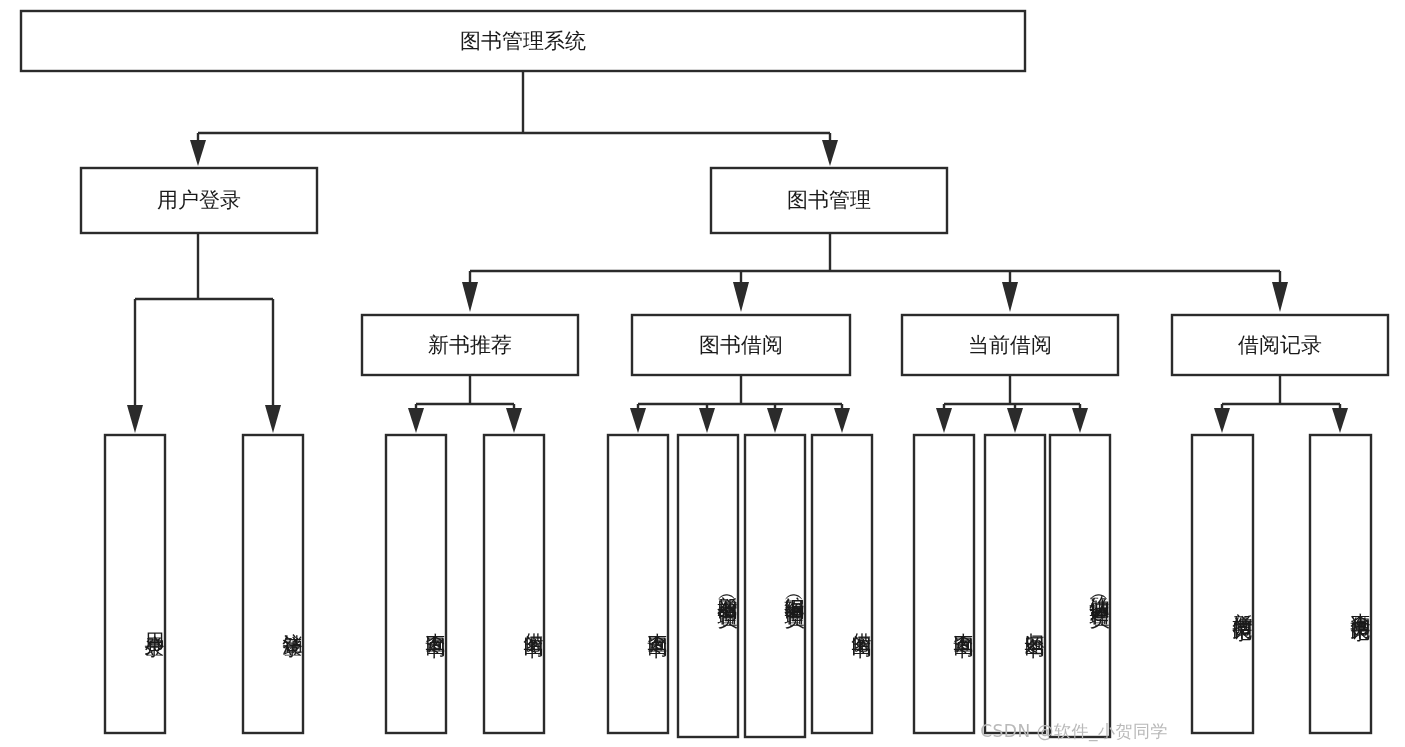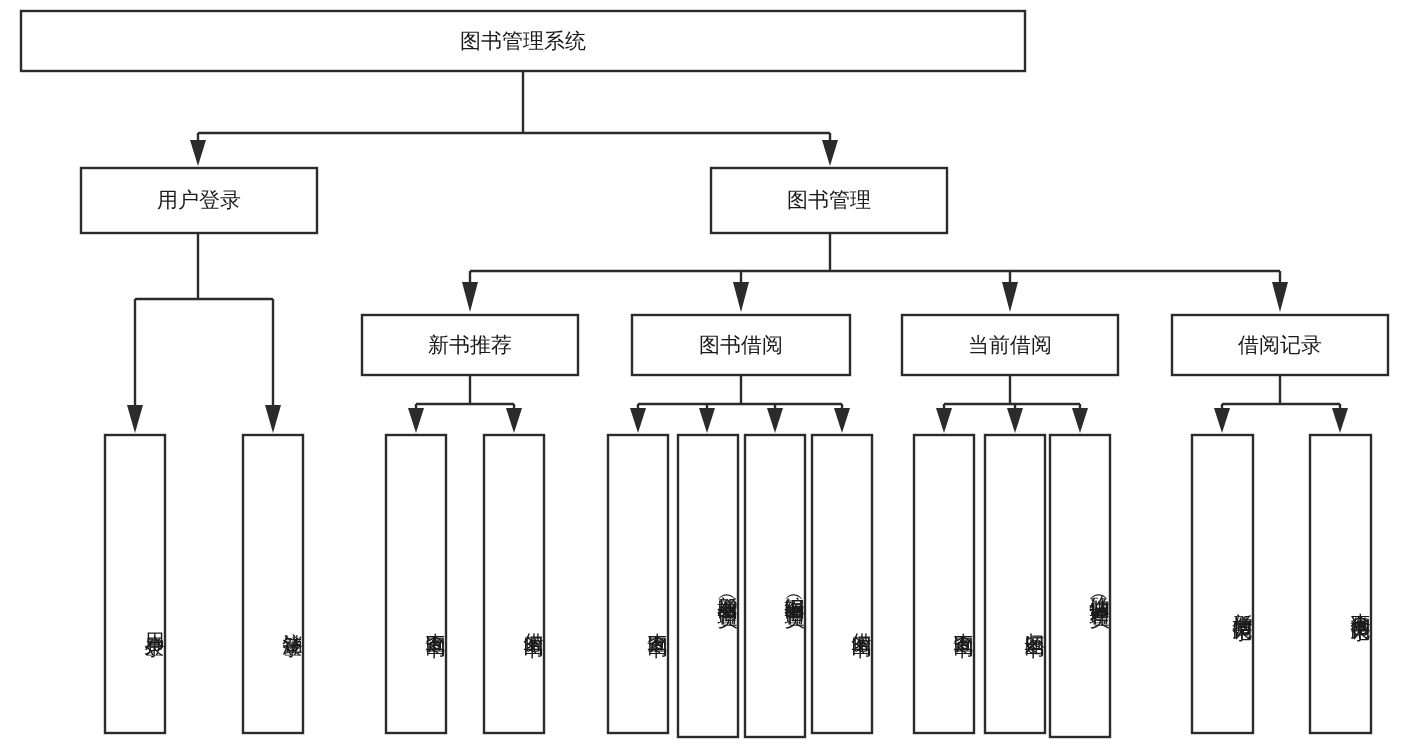--- a/index.html
+++ b/index.html
@@ -216,14 +216,15 @@
   <div class="node-label-v" style="left:745px; top:443px; width:60px; height:292px;">编辑图书（管理员）</div>
   <div class="node-label-v" style="left:812px; top:508px; width:60px; height:225px;">借阅图书</div>
 
   <div class="node-label-v" style="left:914px; top:508px; width:60px; height:225px;">查询图书</div>
   <div class="node-label-v" style="left:985px; top:508px; width:60px; height:225px;">归还图书</div>
   <div class="node-label-v" style="left:1050px; top:443px; width:60px; height:292px;">确认归还（管理员）</div>
 
   <div class="node-label-v" style="left:1192px; top:472px; width:61px; height:261px;">新增借阅记录</div>
   <div class="node-label-v" style="left:1310px; top:472px; width:61px; height:261px;">查询借阅记录</div>
 
+  <div class="watermark">CSDN @软件_小贺同学</div>
 
 </div>
 
 </body></html>

